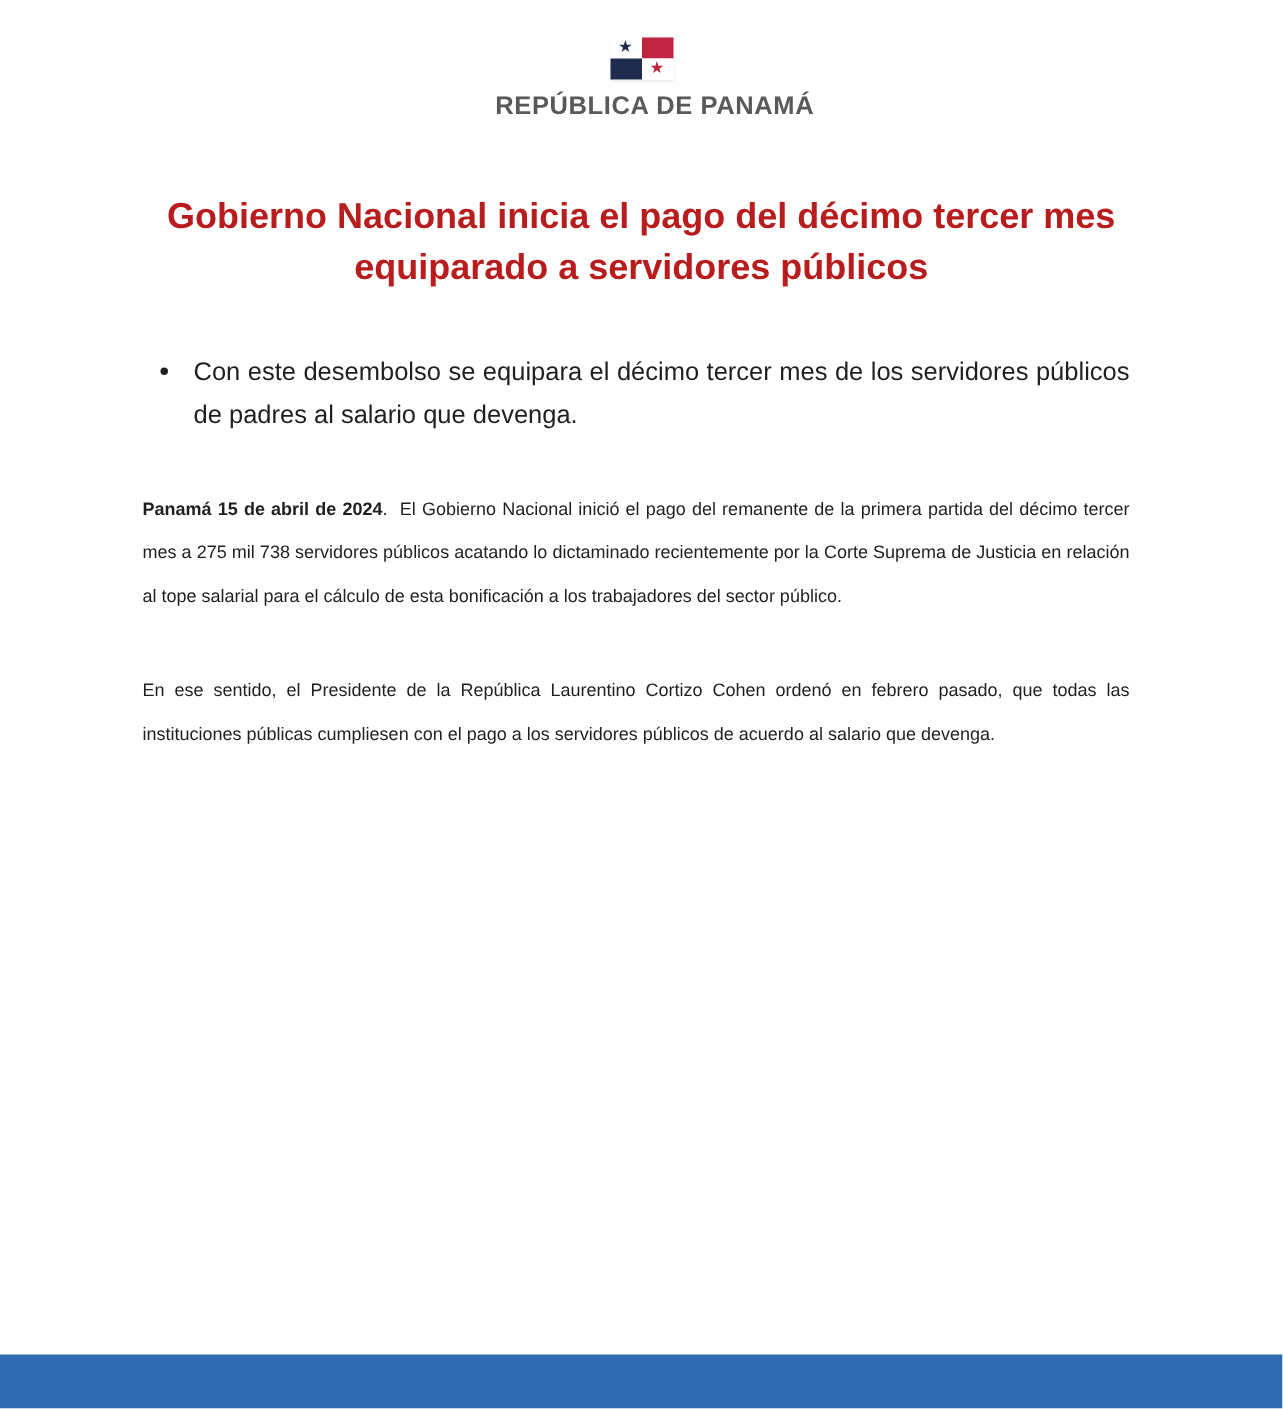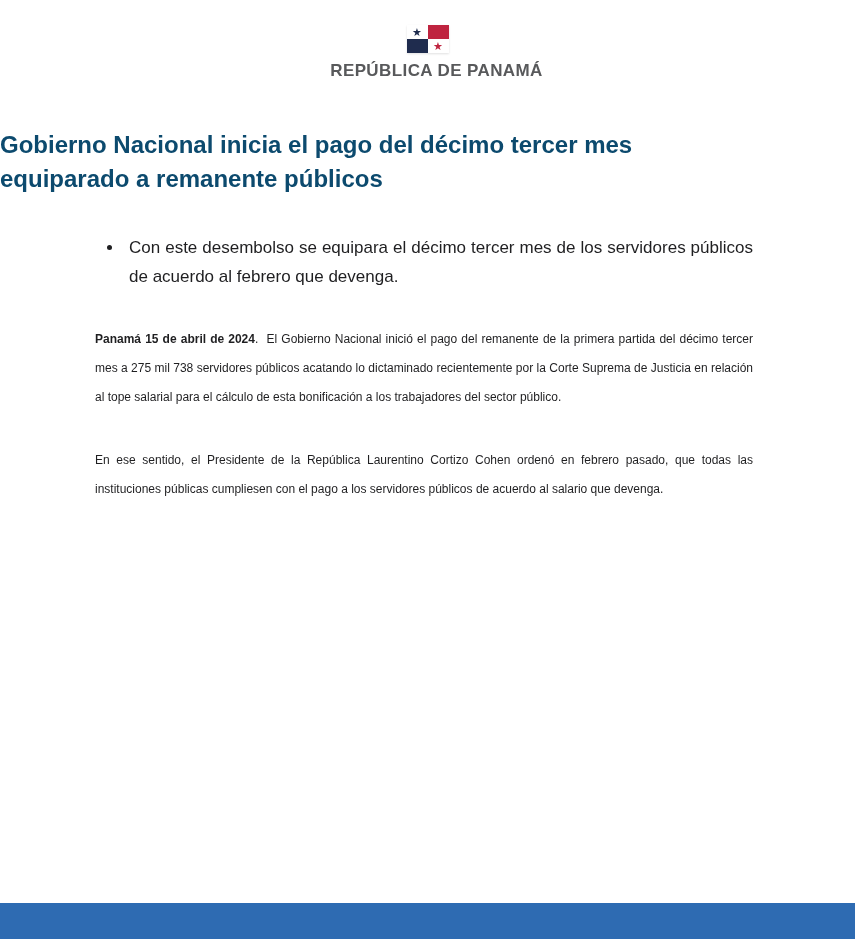--- a/index.html
+++ b/index.html
@@ -25,22 +25,22 @@
   .subtitle-row {
     margin-top:4px; display:flex; align-items:center; justify-content:center; gap:8px;
   }
   .dash { width:15px; height:2px; border-radius:1px; }
   .subtitle {
     font-size:9.5px; font-weight:bold; letter-spacing:2.2px; color:#85888c;
   }
 
   
   .title {
-    margin:47px auto 2px; 
-    font-size:24px; line-height:34px; font-weight:bold; color:#0c4a6e;
+    margin:47px auto 2px; text-align:center;
+    font-size:24px; line-height:34px; font-weight:bold; color:#b91c1c;
   }
   .title span { display:block; }
 
   
   .doc-body { padding:0 102px 0 95px; }
   .bullets { margin:37px 0 0; padding-left:29px; list-style:disc; }
   .bullets li {
     padding-left:5px; text-align:justify;
     font-size:17px; line-height:29px; color:#1f1f21;
   }
@@ -70,26 +70,26 @@
       <div class="cell bl" style="background: rgb(31, 44, 78);"></div>
       <div class="cell br">
         <span class="star star-red" style="color: rgb(191, 36, 64);">★</span>
       </div>
     </div>
     <div class="country">REPÚBLICA DE PANAMÁ</div>
   </header>
 
   <h1 class="title">
     <span>Gobierno Nacional inicia el pago del décimo tercer mes</span>
-    <span>equiparado a remanente públicos</span>
+    <span>equiparado a servidores públicos</span>
   </h1>
 
   <div class="doc-body">
     <ul class="bullets">
-      <li>Con este desembolso se equipara el décimo tercer mes de los servidores públicos de acuerdo al febrero que devenga.</li>
+      <li>Con este desembolso se equipara el décimo tercer mes de los servidores públicos de padres al salario que devenga.</li>
     </ul>
 
     <main class="body-text">
   <p><b class="lead">Panamá 15 de abril de 2024</b><span class="rest">.&nbsp; El Gobierno Nacional inició el pago del remanente de la primera partida del décimo tercer mes a 275 mil 738 servidores públicos acatando lo dictaminado recientemente por la Corte Suprema de Justicia en relación al tope salarial para el cálculo de esta bonificación a los trabajadores del sector público.</span></p>
 
   <p><b class="lead"></b><span class="rest">En ese sentido, el Presidente de la República Laurentino Cortizo Cohen ordenó en febrero pasado, que todas las instituciones públicas cumpliesen con el pago a los servidores públicos de acuerdo al salario que devenga.</span></p>
 
 
 </main>
   </div>

